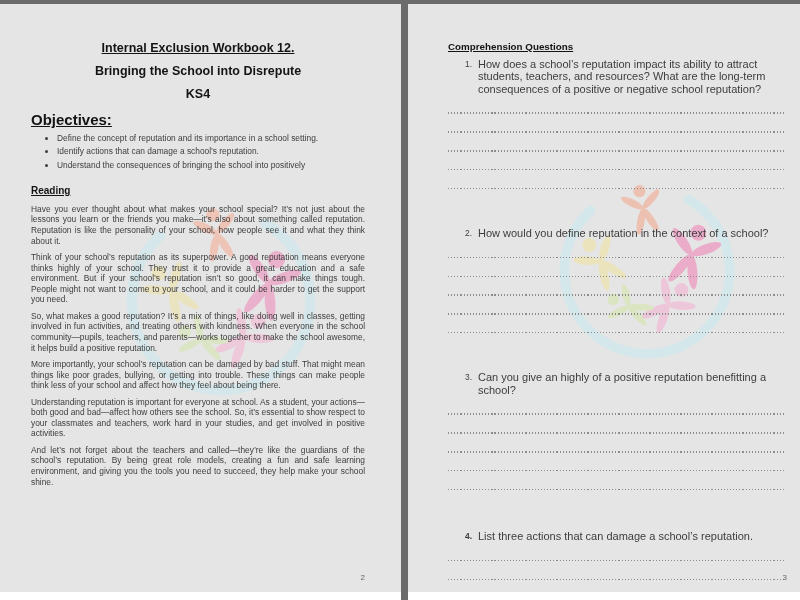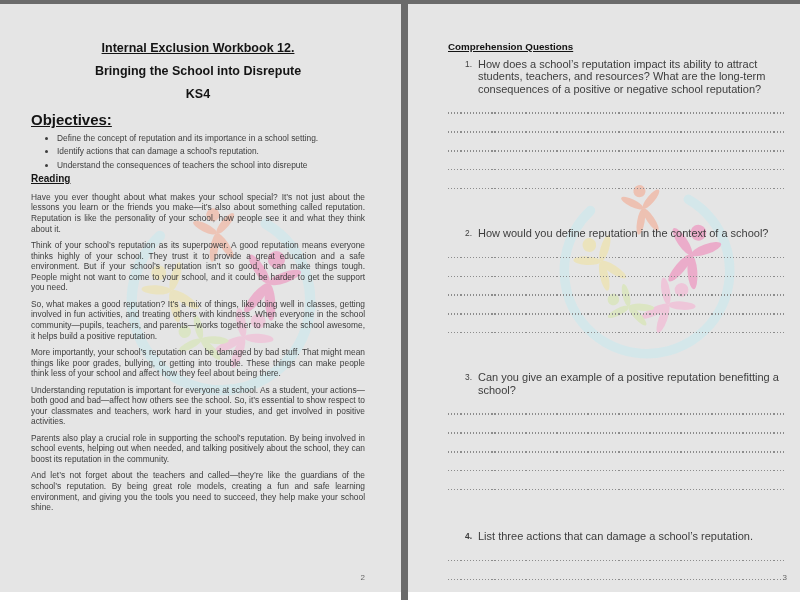--- a/index.html
+++ b/index.html
@@ -49,21 +49,21 @@
   .lesson {
     margin: 14px 0 0; font-size: 14px; font-weight: 700;
     line-height: 16px; text-decoration: underline;
     color: var(--heading, #141414);
   }
   .objectives-h {
     margin: 7px 0 0; font-size: 15px; font-weight: 700;
     line-height: 14px; text-decoration: underline;
     color: var(--heading, #141414);
   }
-  .objectives-list { margin: 5px 0 0; padding-left: 26px; }
+  .objectives-list { margin: 5px 0 12px; padding-left: 26px; }
   .objectives-list li {
     font-size: 8.4px; line-height: 13.3px; color: var(--body, #3d3d3d);
   }
   .reading-h {
     margin: 0 0 0; font-size: 10px; font-weight: 700;
     line-height: 13px; text-decoration: underline;
     color: var(--heading, #141414);
   }
   .paras { margin-top: 7px; }
   .paras p {
@@ -132,30 +132,29 @@
       <use href="#wm-fig" transform="translate(86 142) scale(1.1) rotate(-65)" color="#d3e6a6"></use>
     </svg>
     <div class="content lp">
       <h1 class="doc-title first">Internal Exclusion Workbook 12.</h1>
       <h1 class="doc-title">Bringing the School into Disrepute</h1>
       <h1 class="doc-title">KS4</h1>
       <h3 class="objectives-h">Objectives:</h3>
       <ul class="objectives-list">
           <li>Define the concept of reputation and its importance in a school setting.</li>
           <li>Identify actions that can damage a school’s reputation.</li>
-          <li>Understand the consequences of teachers the school into disrepute</li>
+          <li>Understand the consequences of bringing the school into positively</li>
         </ul>
       <h4 class="reading-h">Reading</h4>
       <div class="paras">
           <p>Have you ever thought about what makes your school special? It’s not just about the lessons you learn or the friends you make—it’s also about something called reputation. Reputation is like the personality of your school, how people see it and what they think about it.</p>
           <p>Think of your school’s reputation as its superpower. A good reputation means everyone thinks highly of your school. They trust it to provide a great education and a safe environment. But if your school’s reputation isn’t so good, it can make things tough. People might not want to come to your school, and it could be harder to get the support you need.</p>
           <p>So, what makes a good reputation? It’s a mix of things, like doing well in classes, getting involved in fun activities, and treating others with kindness. When everyone in the school community—pupils, teachers, and parents—works together to make the school awesome, it helps build a positive reputation.</p>
           <p>More importantly, your school’s reputation can be damaged by bad stuff. That might mean things like poor grades, bullying, or getting into trouble. These things can make people think less of your school and affect how they feel about being there.</p>
           <p>Understanding reputation is important for everyone at school. As a student, your actions—both good and bad—affect how others see the school. So, it’s essential to show respect to your classmates and teachers, work hard in your studies, and get involved in positive activities.</p>
-          <p>Parents also play a crucial role in supporting the school’s reputation. By being involved in school events, helping out when needed, and talking positively about the school, they can boost its reputation in the community.</p>
           <p>And let’s not forget about the teachers and called—they’re like the guardians of the school’s reputation. By being great role models, creating a fun and safe learning environment, and giving you the tools you need to succeed, they help make your school shine.</p>
         </div>
     </div>
     <div class="pagenum pagenum-left">2</div>
   </section>
 
   <section class="page page-right">
     <svg class="watermark wm-right" viewBox="0 0 210 210">
       <circle cx="105" cy="105" r="86" fill="none" stroke-width="10" stroke-linecap="round" stroke-dasharray="430 110" transform="rotate(-60 105 105)" stroke="#c7e9ef"></circle>
       <use href="#wm-fig" transform="translate(101 40) scale(1.15) rotate(-12)" color="#f5a489"></use>
@@ -189,21 +188,21 @@
               <div class="dotline"></div>
               <div class="dotline"></div>
               <div class="dotline"></div>
               <div class="dotline"></div>
               <div class="dotline"></div>
             </div>
           </div>
           <div class="q">
             <div class="q-row">
               <span class="q-num">3.</span>
-              <span class="q-text">Can you give an example of a positive reputation benefitting a school?</span>
+              <span class="q-text">Can you give an highly of a positive reputation benefitting a school?</span>
             </div>
             <div class="answers">
               <div class="dotline"></div>
               <div class="dotline"></div>
               <div class="dotline"></div>
               <div class="dotline"></div>
               <div class="dotline"></div>
             </div>
           </div>
           <div class="q">

